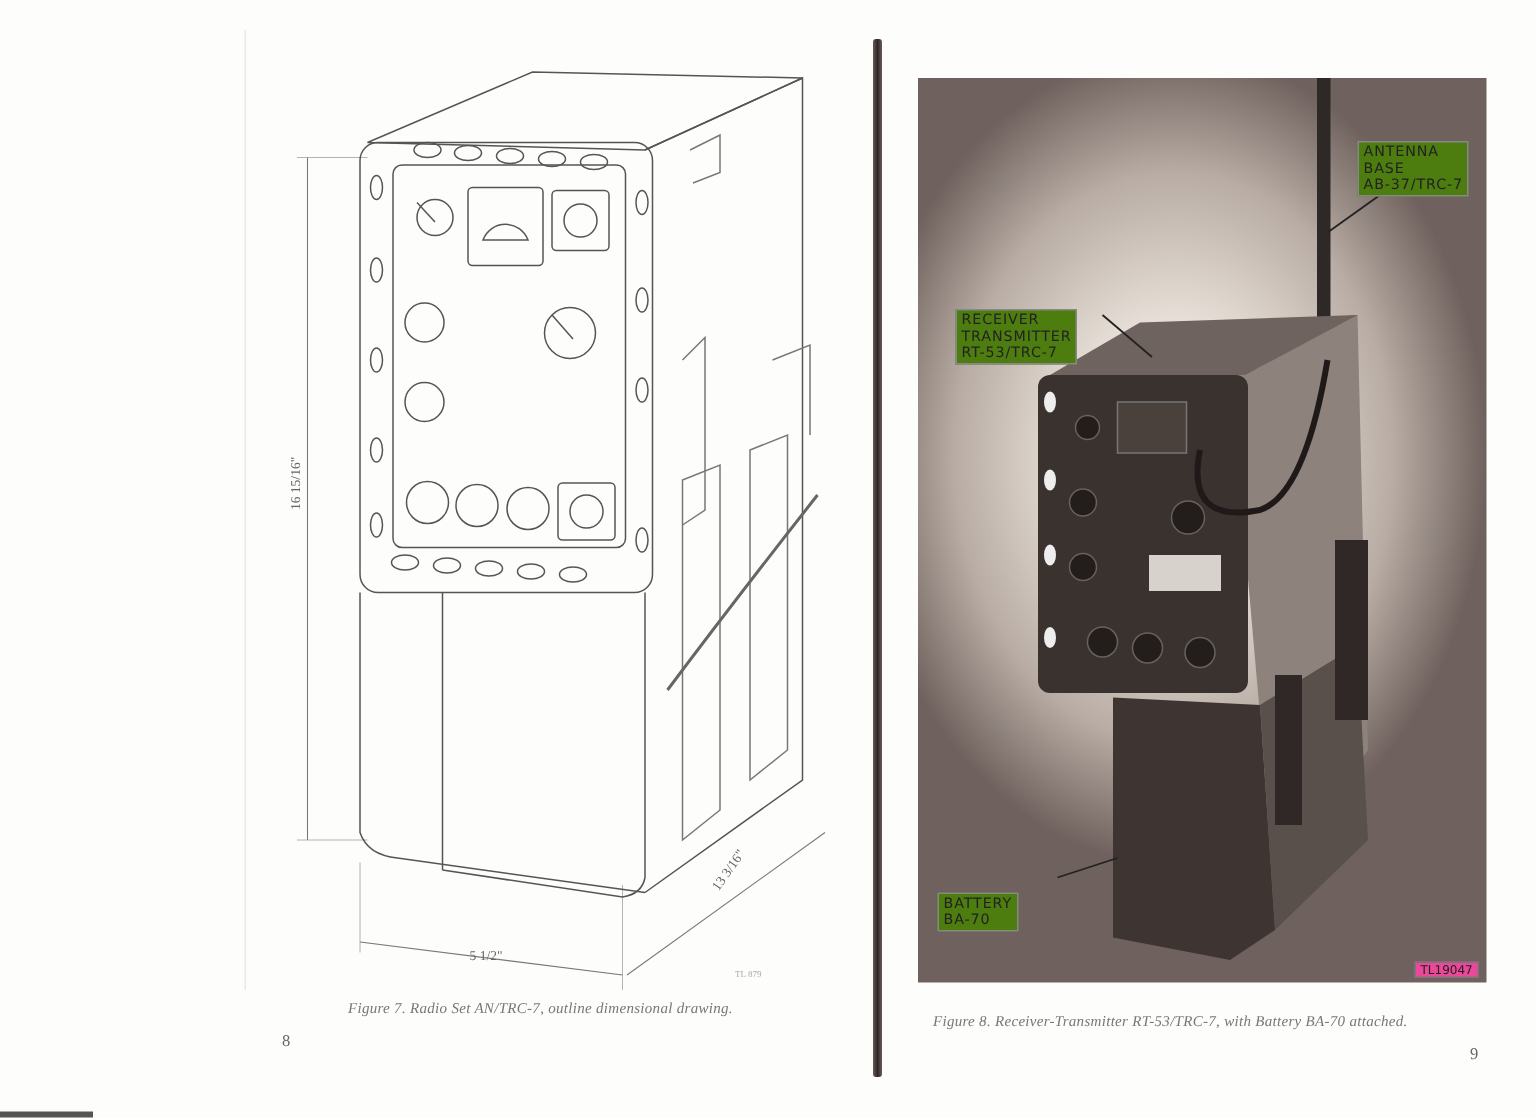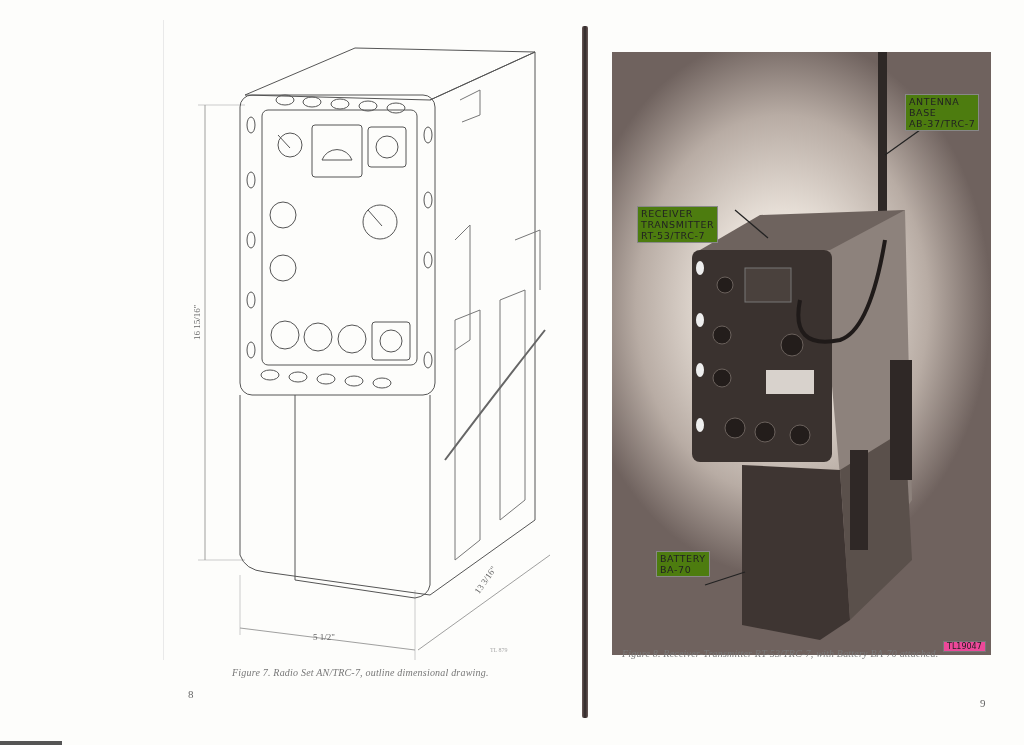--- a/index.html
+++ b/index.html
@@ -23,39 +23,39 @@
   }
   .left-rule {
     position: absolute; left: 163px; top: 20px; width: 1px; height: 640px; background: #e9e9e9;
   }
   .drawing { position: absolute; left: 180px; top: 40px; width: 380px; height: 620px; }
   .caption {
     position: absolute; font-style: italic; font-size: 10px; color: #777; white-space: nowrap;
     letter-spacing: 0.2px;
   }
   .caption-left { left: 232px; top: 667px; }
-  .caption-right { left: 622px; top: 648px; }
+  .caption-right { left: 622px; top: 676px; }
   .page-num { position: absolute; font-size: 11px; color: #666; }
   .num-left { left: 188px; top: 688px; }
   .num-right { left: 980px; top: 697px; }
   .photo {
     position: absolute; left: 612px; top: 52px; width: 379px; height: 603px;
     background:
       radial-gradient(ellipse 55% 45% at 45% 42%, #f4f0ea 0%, #e6ded6 35%, #b8aca4 70%, #6f625e 100%);
     overflow: hidden;
   }
   .photo svg { position: absolute; left: 0; top: 0; }
   .callout {
     position: absolute; background: #4d7c0f; border: 1px solid #888;
     font-family: "DejaVu Sans", sans-serif; font-size: 9.5px; line-height: 11px;
     color: #222; padding: 1px 3px; letter-spacing: 0.6px; white-space: pre;
   }
   .callout-antenna { left: 905px; top: 94px; }
   .callout-rt { left: 637px; top: 206px; }
-  .callout-battery { left: 625px; top: 551px; margin-left: 31px; }
+  .callout-battery { left: 625px; top: 595px; }
   .tl-tag {
     position: absolute; left: 943px; top: 641px; background: #ec4899; border: 1px solid #777;
     font-family: "DejaVu Sans", sans-serif; font-size: 8px; color: #222; padding: 0 3px;
   }
   .dim {
     position: absolute; font-size: 9px; color: #666; font-family: "Liberation Serif", serif;
   }
   .dim-height { left: 192px; top: 340px; transform: rotate(-90deg); transform-origin: left top; }
   .dim-width { left: 313px; top: 632px; }
   .dim-depth { left: 470px; top: 575px; transform: rotate(-55deg); }

